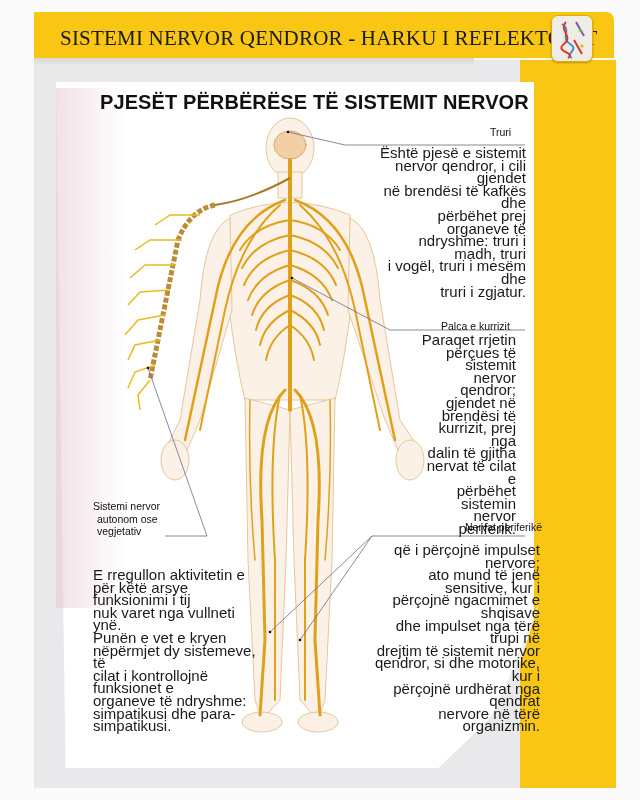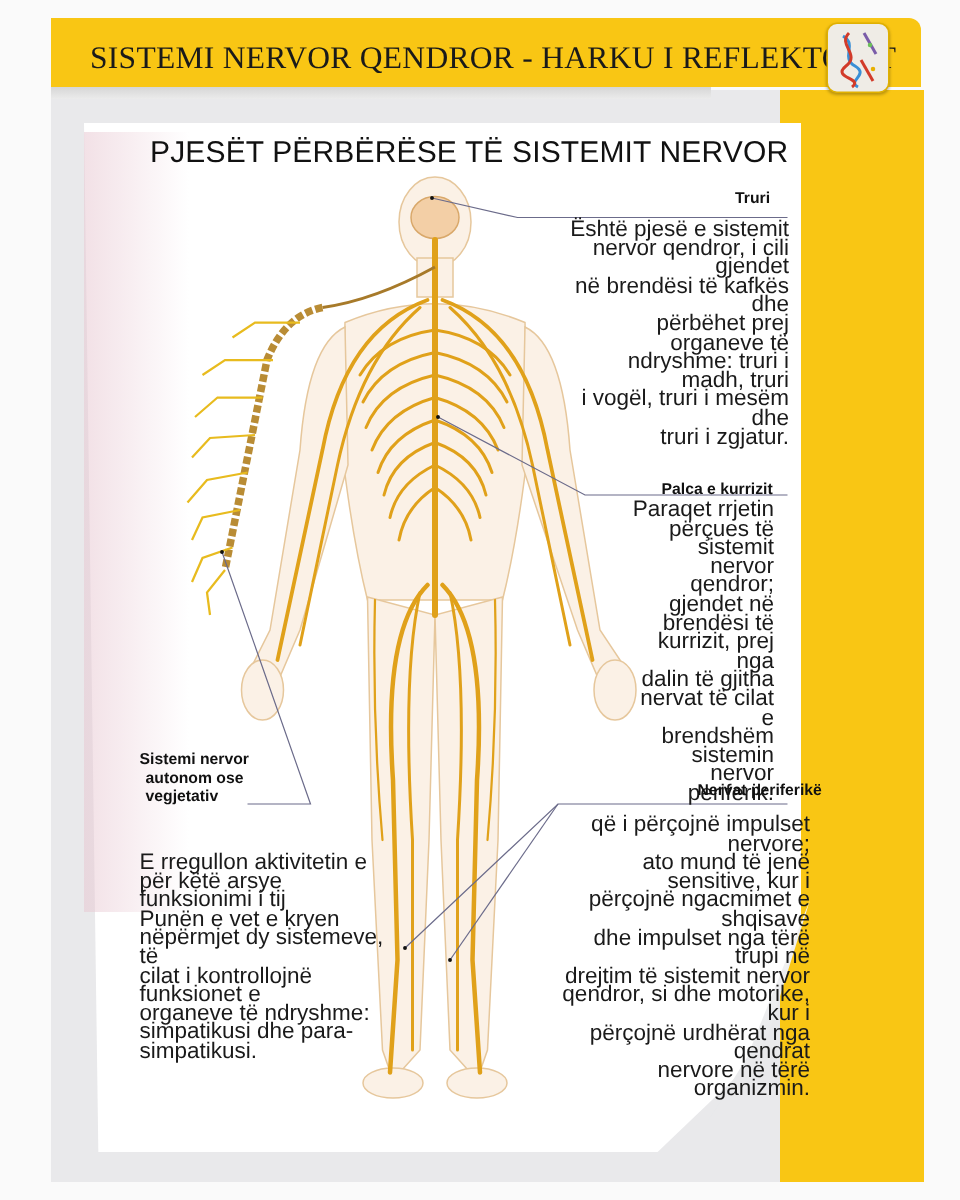--- a/index.html
+++ b/index.html
@@ -7,22 +7,22 @@
   .gray-frame{position:absolute;left:34px;top:60px;width:582px;height:728px;background:#e9e9eb;}
   .yellow-side{position:absolute;left:520px;top:60px;width:96px;height:728px;background:#f9c614;}
   .header-band{position:absolute;left:34px;top:12px;width:580px;height:46px;background:#f9c614;border-radius:0 8px 0 0;}
   .header-shadow{position:absolute;left:34px;top:58px;width:440px;height:8px;background:linear-gradient(#d6d6d6,#ebebeb);}
   .header-title{position:absolute;left:60px;top:26px;font-family:"Liberation Serif",serif;font-size:21px;color:#1a1a1a;letter-spacing:0.2px;white-space:nowrap;}
   .logo{position:absolute;left:551px;top:15px;width:40px;height:45px;background:#efece6;border-radius:7px;border:1px solid #e0b000;box-shadow:0 1px 2px rgba(0,0,0,0.25);}
   .paper{position:absolute;left:56px;top:82px;width:478px;height:686px;background:#fff;
          clip-path:polygon(0 0,100% 0,100% 78%,92% 92%,80% 100%,2% 100%);}
   .paper-shade{position:absolute;left:56px;top:88px;width:70px;height:520px;background:linear-gradient(90deg,rgba(232,200,210,0.55),rgba(255,255,255,0));}
   .curl{position:absolute;left:470px;top:600px;width:70px;height:150px;background:linear-gradient(135deg,#ffffff,#dcdde0);clip-path:polygon(100% 0,60% 60%,0 100%,40% 70%);}
-  .main-title{position:absolute;left:100px;top:91px;font-size:20px;font-weight:normal;color:#111;white-space:nowrap;letter-spacing:0.1px;text-align:center;}
-  .label-title{position:absolute;font-size:10.5px;font-weight:bold;color:#111;}
+  .main-title{position:absolute;left:100px;top:91px;font-size:20px;font-weight:bold;color:#111;white-space:nowrap;letter-spacing:0.1px;text-align:center;}
+  .label-title{position:absolute;font-size:10.5px;font-weight:normal;color:#111;}
   .desc{position:absolute;font-size:15px;line-height:12.6px;color:#1a1a1a;}
   .right{text-align:right;}
   svg.figure{position:absolute;left:0;top:0;}
 </style>
 </head>
 <body>
 
 <div class="gray-frame"></div>
 <div class="yellow-side"></div>
 <div class="header-shadow"></div>
@@ -148,33 +148,34 @@
 <div class="desc right" style="left:420px;top:334px;width:96px;">
   <div>Paraqet rrjetin</div>
   <div>përçues të</div>
   <div>sistemit nervor</div>
   <div>qendror;</div>
   <div>gjendet në</div>
   <div>brendësi të</div>
   <div>kurrizit, prej nga</div>
   <div>dalin të gjitha</div>
   <div>nervat të cilat e</div>
-  <div>brendshëm</div>
+  <div>përbëhet</div>
   <div>sistemin nervor</div>
   <div>periferik.</div>
 </div>
 
 <div class="label-title" style="left:93px;top:500px;line-height:12.5px;">
   <div>Sistemi nervor</div>
   <div style="padding-left:4px;">autonom ose</div>
   <div style="padding-left:4px;">vegjetativ</div>
 </div>
 <div class="desc" style="left:93px;top:544px;width:170px;margin-top:25px;">
   <div>E rregullon aktivitetin e</div>
   <div>për këtë arsye funksionimi i tij</div>
+  <div>nuk varet nga vullneti ynë.</div>
   <div>Punën e vet e kryen</div>
   <div>nëpërmjet dy sistemeve, të</div>
   <div>cilat i kontrollojnë funksionet e</div>
   <div>organeve të ndryshme:</div>
   <div>simpatikusi dhe para-</div>
   <div>simpatikusi.</div>
 </div>
 
 <div class="label-title" style="left:434px;top:521px;padding-left:31px;">Nervat periferikë</div>
 <div class="desc right" style="left:370px;top:544px;width:170px;">

